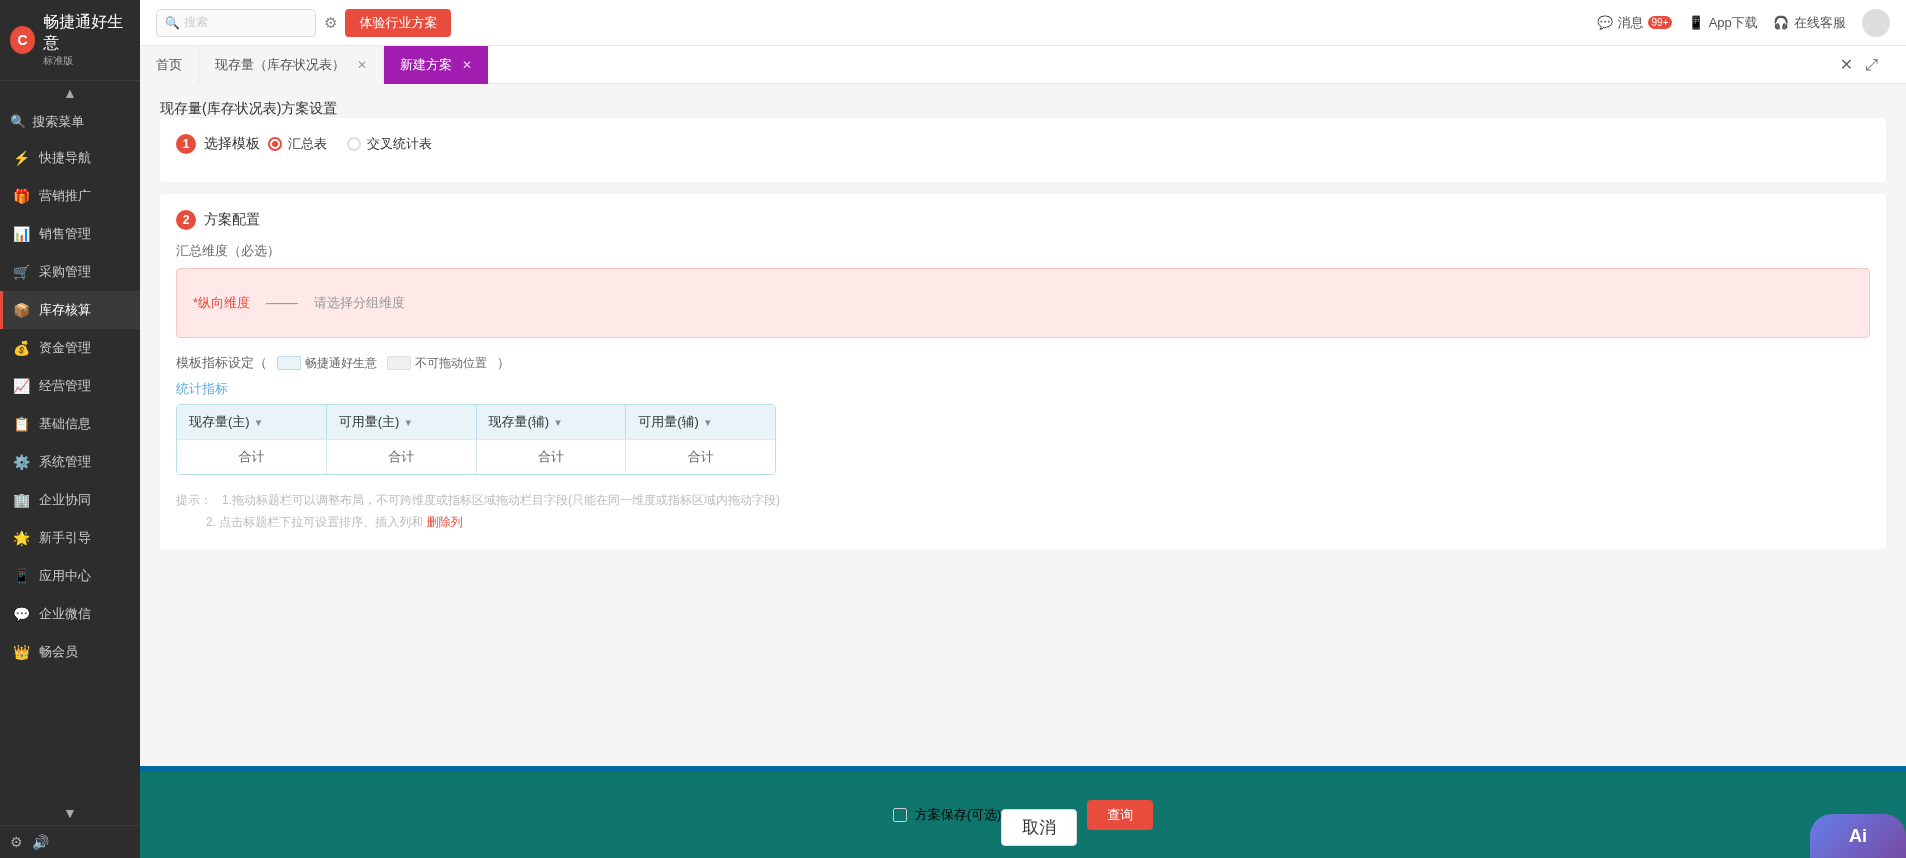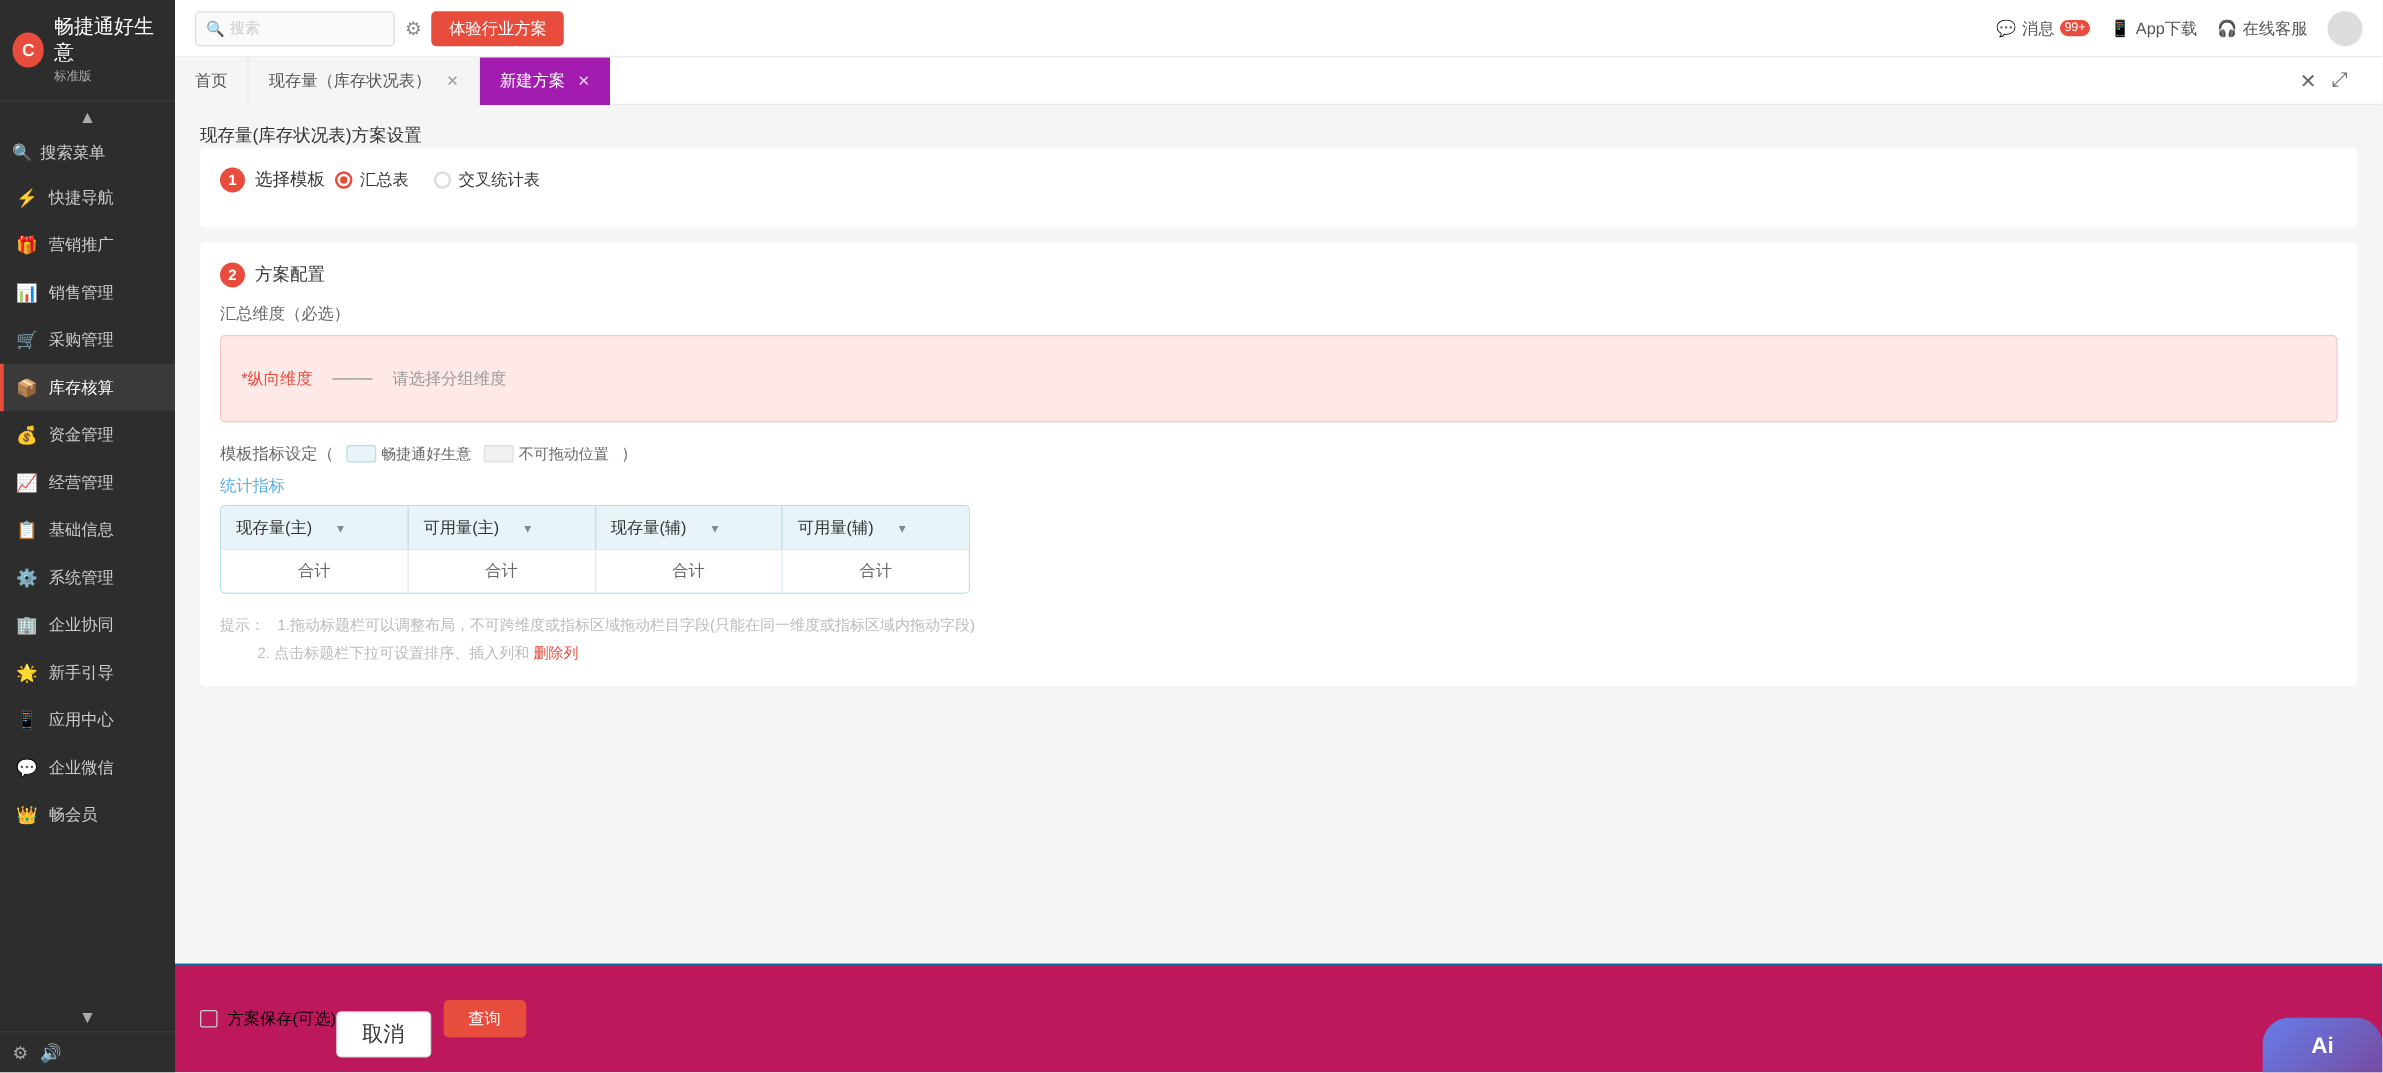--- a/index.html
+++ b/index.html
@@ -155,44 +155,44 @@
     .stats-label { color: #5dade2; font-size: 13px; font-weight: 500; margin-bottom: 6px; }
 
     
     .indicator-table {
       border: 1px solid #b8dce8; border-radius: 4px; overflow: hidden; display: inline-block; min-width: 600px;
     }
     .indicator-table-header {
       display: flex; background: #e8f4f8;
     }
     .indicator-cell {
-      flex: 1; padding: 8px 12px; border-right: 1px solid #b8dce8; display: flex; align-items: center; gap: 20px; font-size: 13px; color: #333;
+      flex: 1; padding: 8px 12px; border-right: 1px solid #b8dce8; display: flex; align-items: center; gap: 6px; font-size: 13px; color: #333;
     }
     .indicator-cell:last-child { border-right: none; }
     .indicator-cell .chevron { color: #888; font-size: 11px; }
     .indicator-table-row {
       display: flex; border-top: 1px solid #d8ecf5; background: #fff;
     }
     .indicator-row-cell {
       flex: 1; padding: 8px 12px; border-right: 1px solid #d8ecf5; font-size: 13px; color: #666; text-align: center;
     }
     .indicator-row-cell:last-child { border-right: none; }
 
     
     .tips-section { margin-top: 10px; color: #bbb; font-size: 12px; line-height: 1.8; }
     .tips-section a { color: #e74c3c; text-decoration: none; }
 
     
     .footer {
-      background: #be185d;
-      border-top: 1px solid #0369a1;
+      background: #0f766e;
+      border-top: 6px solid #0369a1;
       padding: 12px 20px;
       display: flex;
       align-items: center;
-      justify-content: flex-start;
+      justify-content: center;
       flex-shrink: 0;
     }
     .footer-left { display: flex; align-items: center; gap: 8px; }
     .footer-checkbox { width: 14px; height: 14px; border: 1px solid #ccc; border-radius: 2px; cursor: pointer; }
     .footer-right { display: flex; align-items: center; gap: 10px; }
     .btn-cancel { background: #fff; border: 1px solid #ddd; border-radius: 4px; padding: 6px 20px; font-size: 17px; cursor: pointer; color: #333; margin-top: 25px; }
     .btn-query { background: #e74c3c; color: #fff; border: none; border-radius: 4px; padding: 6px 20px; font-size: 13px; cursor: pointer; }
 
     
     .ai-float {

